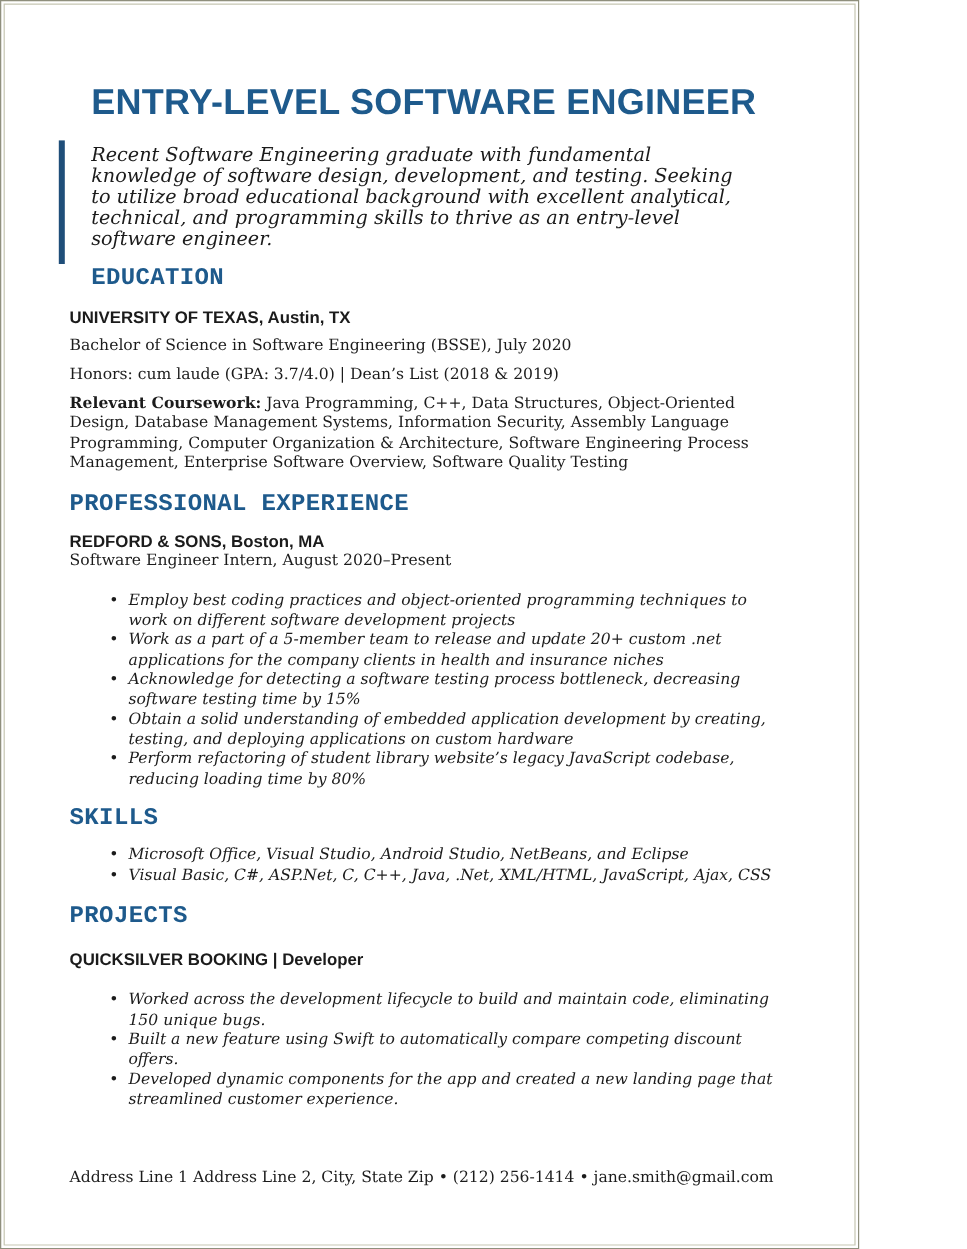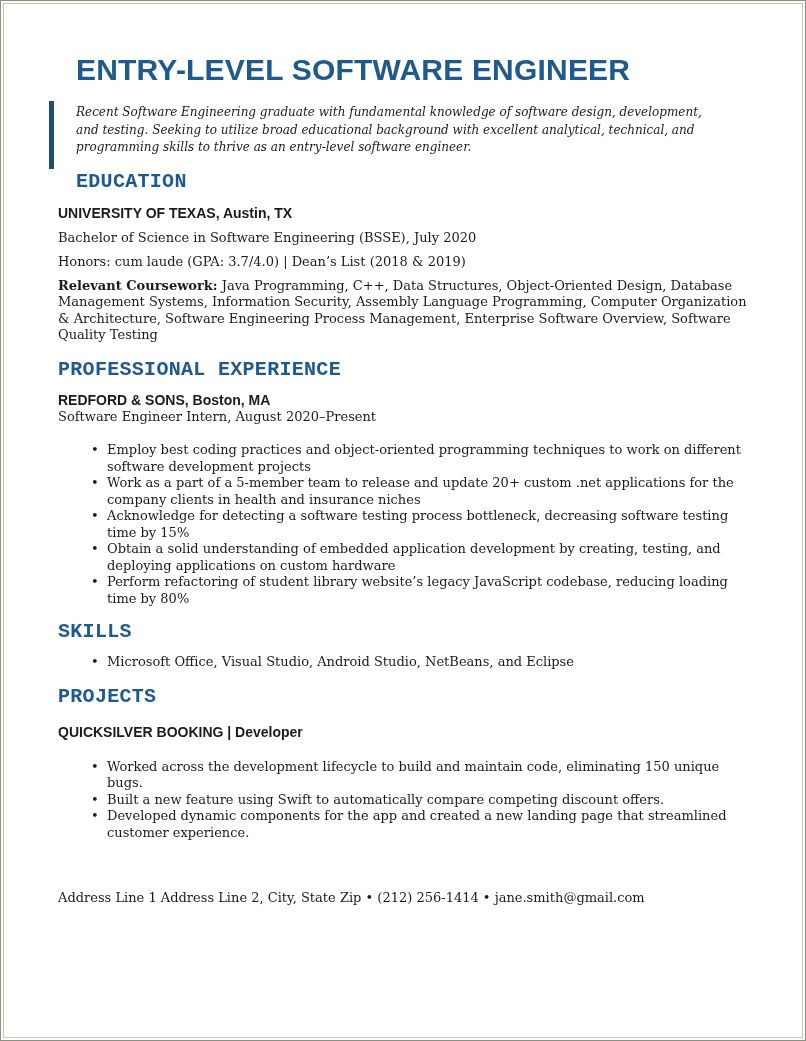--- a/index.html
+++ b/index.html
@@ -3,45 +3,45 @@
 <meta charset="utf-8">
 <style>
   * { margin: 0; padding: 0; box-sizing: border-box; }
   html, body { background: #ffffff; }
   body {
     width: 806px;
     font-family: "DejaVu Serif", serif;
     color: #1b1b1b;
   }
   .page {
-    width: 806px;
+    width: 716px;
     height: 1041px;
     background: #ffffff;
     border: 1px solid #8f8f7d;
     box-shadow: inset 0 0 0 2px #ffffff, inset 0 0 0 3px #c6c6b2;
-    padding: 0 57px;
+    padding: 16px 57px;
     overflow: hidden;
   }
   .title {
     margin: 53px 0 0 18px;
     font-family: "Liberation Sans", sans-serif;
     font-weight: bold;
     font-size: 30px;
     line-height: 31px;
     letter-spacing: 0.2px;
     color: var(--heading-blue, #1e5a8c);
   }
   .summary-block {
     margin: 16px 0 0 -9px;
     border-left: 5px solid var(--bar-blue, #1f4e79);
     padding: 3px 40px 12px 22px;
   }
   .summary-block p {
     font-style: italic;
-    font-size: 12px;
+    font-size: 16px;
     line-height: 17.5px;
     max-width: 648px;
   }
   .sec-heading {
     font-family: Liberation Mono, monospace;
     font-weight: bold;
     font-size: 20px;
     line-height: 15px;
     letter-spacing: 0.3px;
     color: var(--heading-blue, #1e5a8c);
@@ -52,21 +52,21 @@
     font-weight: bold;
     font-size: 14px;
     line-height: 15px;
     color: #1b1b1b;
   }
   p.body, li {
     font-size: 13px;
     line-height: 16.5px;
   }
   .bold { font-weight: bold; }
-  ul { list-style: none; padding-left: 31px; }
+  ul { list-style: none; padding-left: 31px; font-style: italic; }
   li { position: relative; padding-left: 18px; }
   li::before {
     content: "\2022";
     position: absolute;
     left: 2px;
     top: 0;
   }
   
   #edu-heading     { margin-top: 5px; }
   #edu-school      { margin-top: 17px; }
@@ -115,20 +115,21 @@
     <li>Employ best coding practices and object-oriented programming techniques to work on different software development projects</li>
     <li>Work as a part of a 5-member team to release and update 20+ custom .net applications for the company clients in health and insurance niches</li>
     <li>Acknowledge for detecting a software testing process bottleneck, decreasing software testing time by 15%</li>
     <li>Obtain a solid understanding of embedded application development by creating, testing, and deploying applications on custom hardware</li>
     <li>Perform refactoring of student library website’s legacy JavaScript codebase, reducing loading time by 80%</li>
   </ul>
 
   <h2 class="sec-heading" id="skills-heading">SKILLS</h2>
   <ul id="skills-bullets">
     <li>Microsoft Office, Visual Studio, Android Studio, NetBeans, and Eclipse</li>
+    <li>Visual Basic, C#, ASP.Net, C, C++, Java, .Net, XML/HTML, JavaScript, Ajax, CSS</li>
   </ul>
 
   <h2 class="sec-heading" id="proj-heading">PROJECTS</h2>
   <h3 class="sub-heading" id="proj-title">QUICKSILVER BOOKING | Developer</h3>
   <ul id="proj-bullets">
     <li>Worked across the development lifecycle to build and maintain code, eliminating 150 unique bugs.</li>
     <li>Built a new feature using Swift to automatically compare competing discount offers.</li>
     <li>Developed dynamic components for the app and created a new landing page that streamlined customer experience.</li>
   </ul>
 

